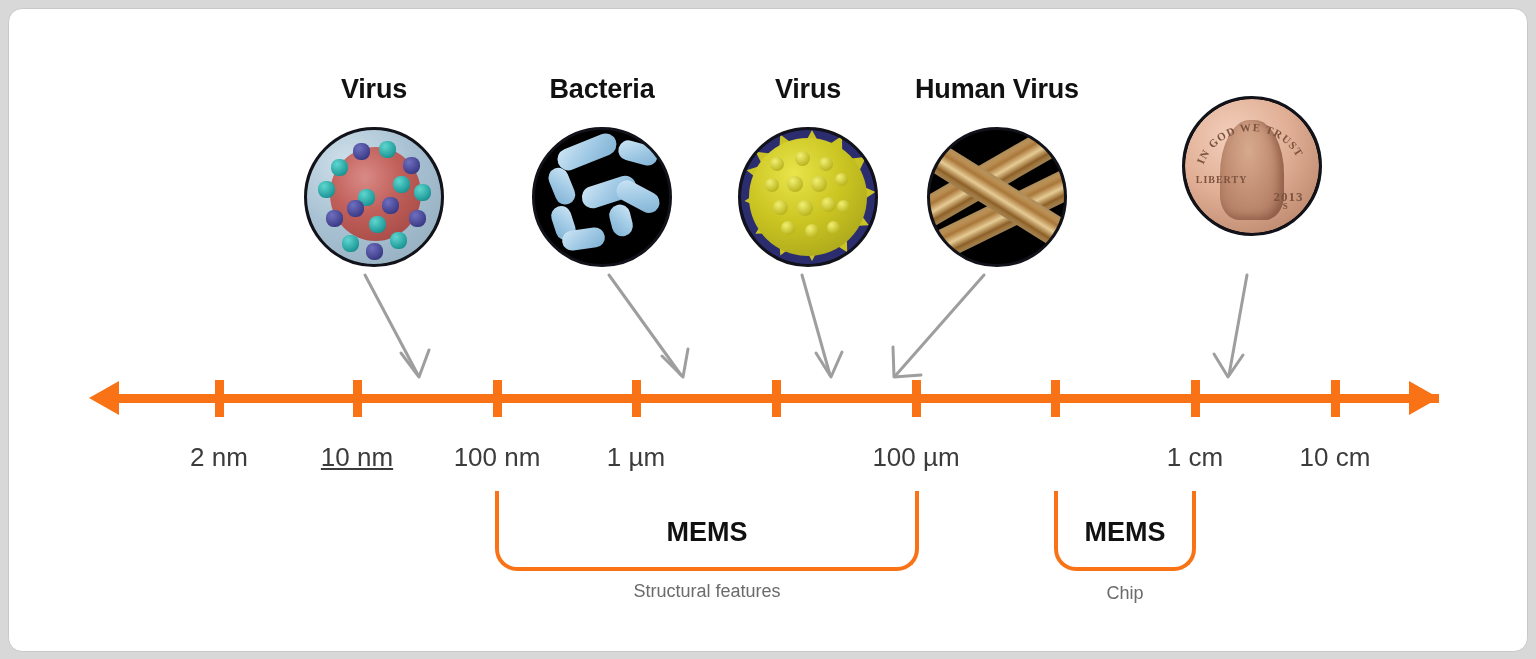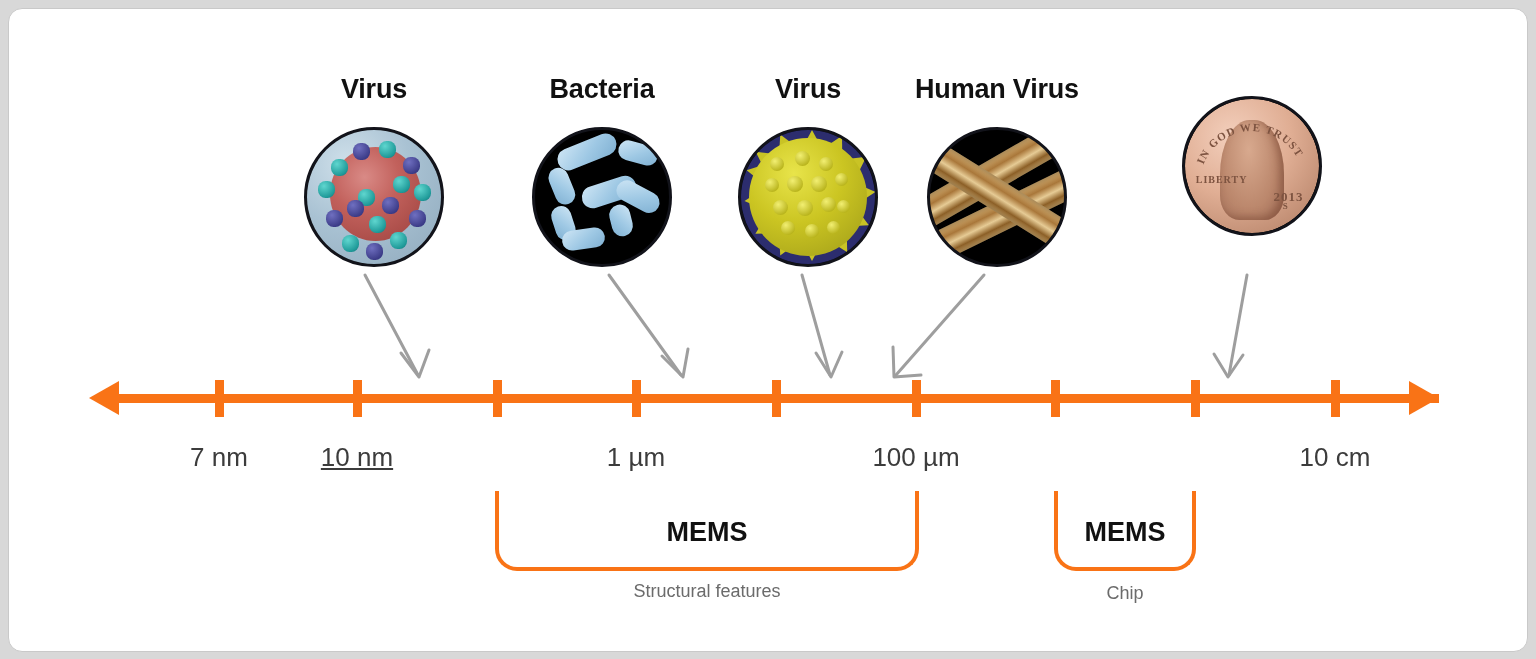--- a/index.html
+++ b/index.html
@@ -360,24 +360,26 @@
   <div class="tick" style="left:206px;"></div>
   <div class="tick" style="left:344px;"></div>
   <div class="tick" style="left:484px;"></div>
   <div class="tick" style="left:623px;"></div>
   <div class="tick" style="left:763px;"></div>
   <div class="tick" style="left:903px;"></div>
   <div class="tick" style="left:1042px;"></div>
   <div class="tick" style="left:1182px;"></div>
   <div class="tick" style="left:1322px;"></div>
 
-  <div class="tick-label" style="left:210px;">7 nm</div>
+  <div class="tick-label" style="left:210px;">2 nm</div>
   <div class="tick-label" style="left:348px;text-decoration:underline;">10 nm</div>
+  <div class="tick-label" style="left:488px;">100 nm</div>
   <div class="tick-label" style="left:627px;">1 µm</div>
   <div class="tick-label" style="left:907px;">100 µm</div>
+  <div class="tick-label" style="left:1186px;">1 cm</div>
   <div class="tick-label" style="left:1326px;">10 cm</div>
 
   <div class="bracket" style="left:486px; top:482px; width:424px; height:80px;"></div>
   <div class="bracket-title" style="left:486px; top:508px; width:424px;">MEMS</div>
   <div class="bracket-caption" style="left:486px; top:572px; width:424px;">Structural features</div>
 
   <div class="bracket" style="left:1045px; top:482px; width:142px; height:80px;"></div>
   <div class="bracket-title" style="left:1035px; top:508px; width:162px;">MEMS</div>
   <div class="bracket-caption" style="left:1035px; top:574px; width:162px;">Chip</div>
 

